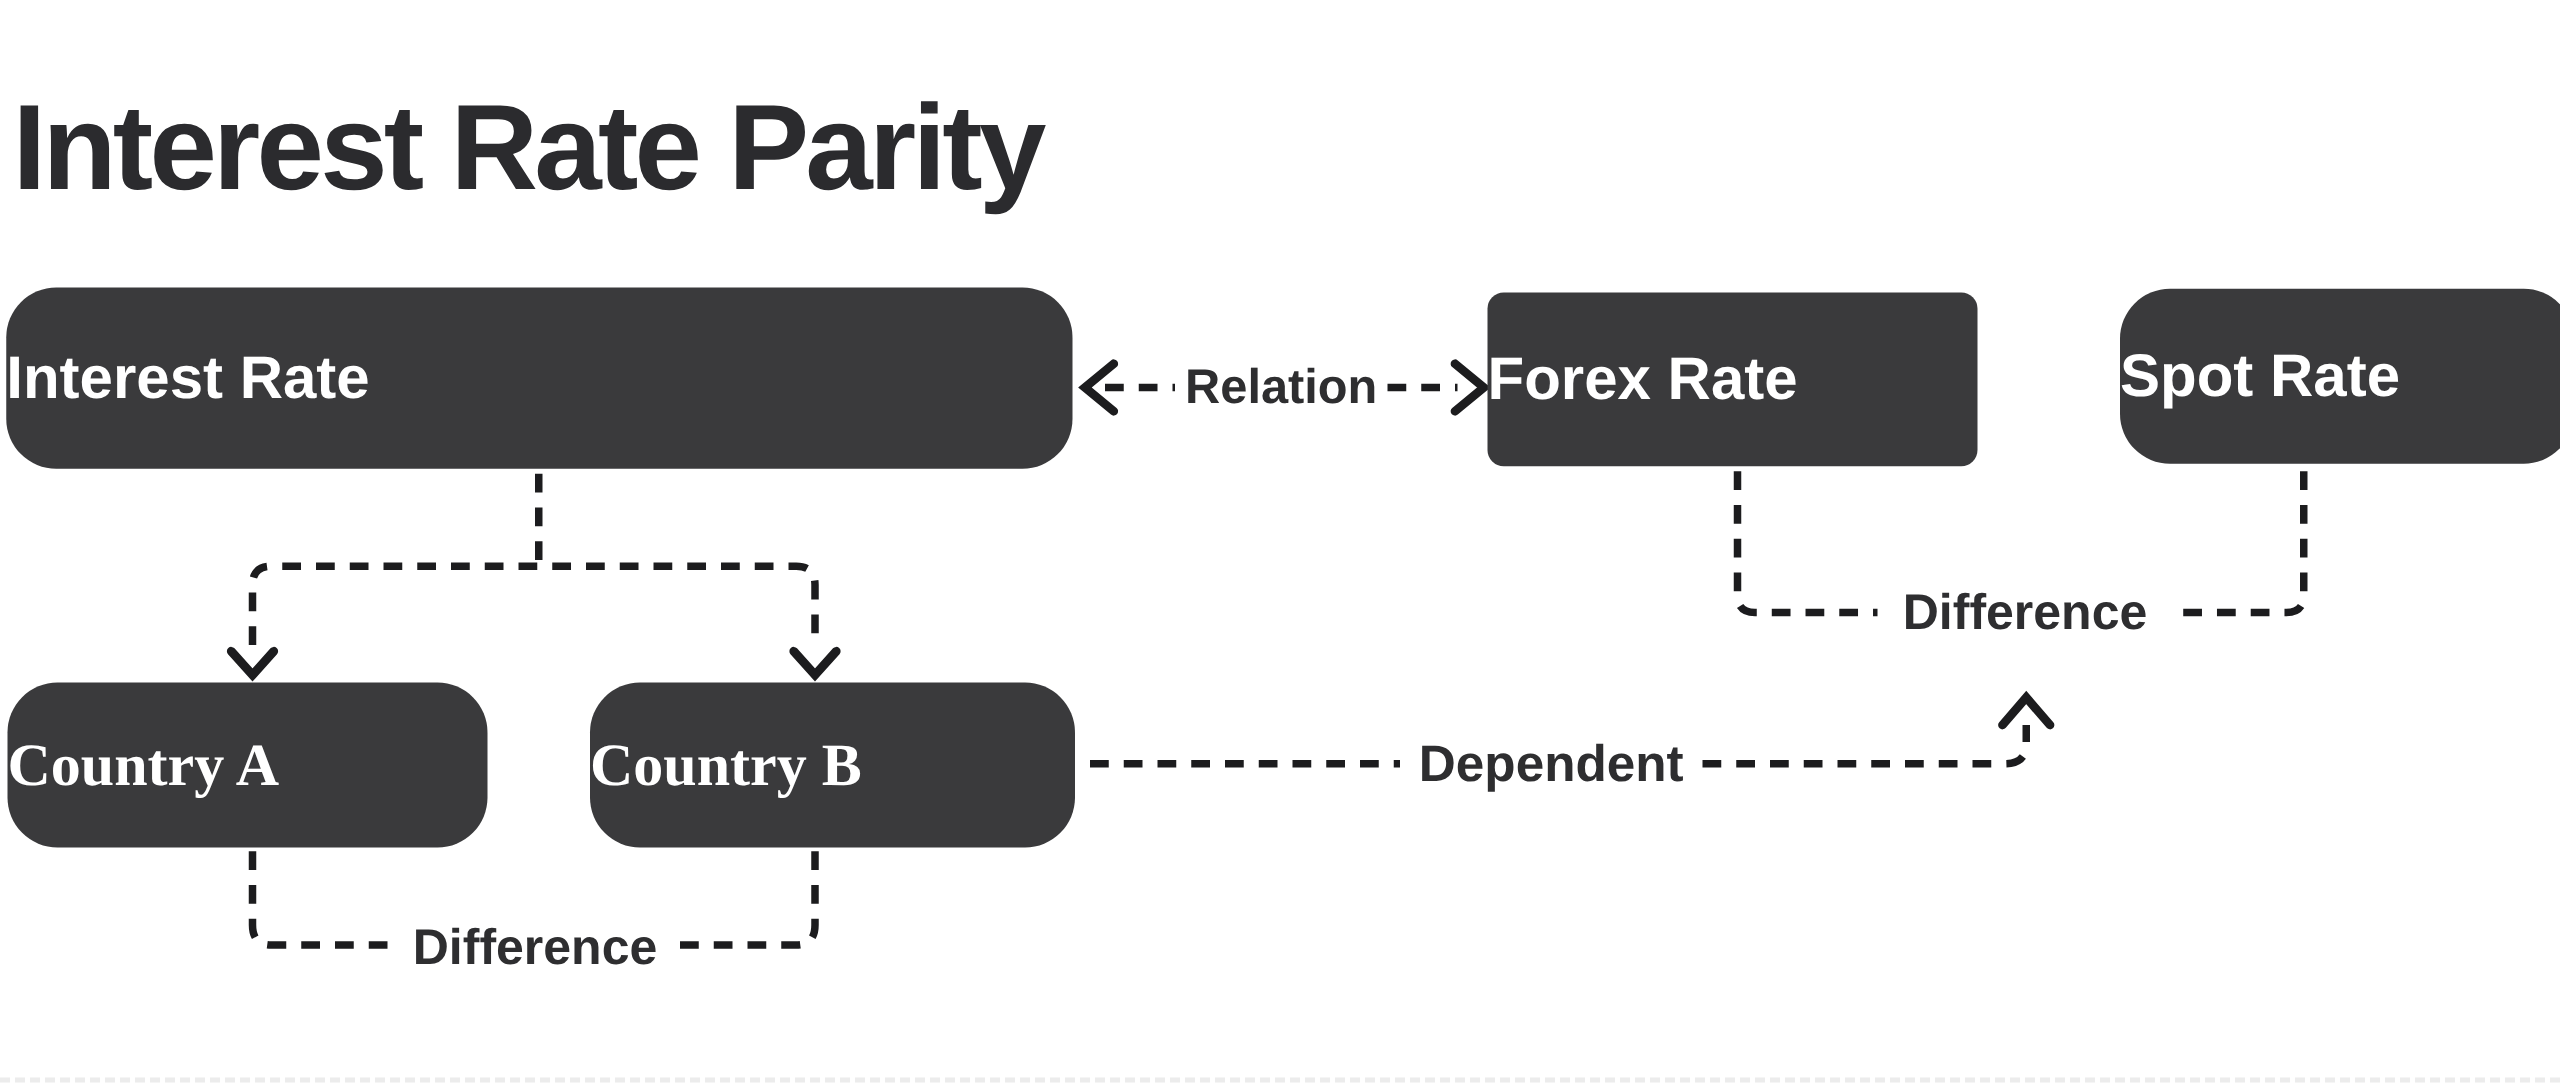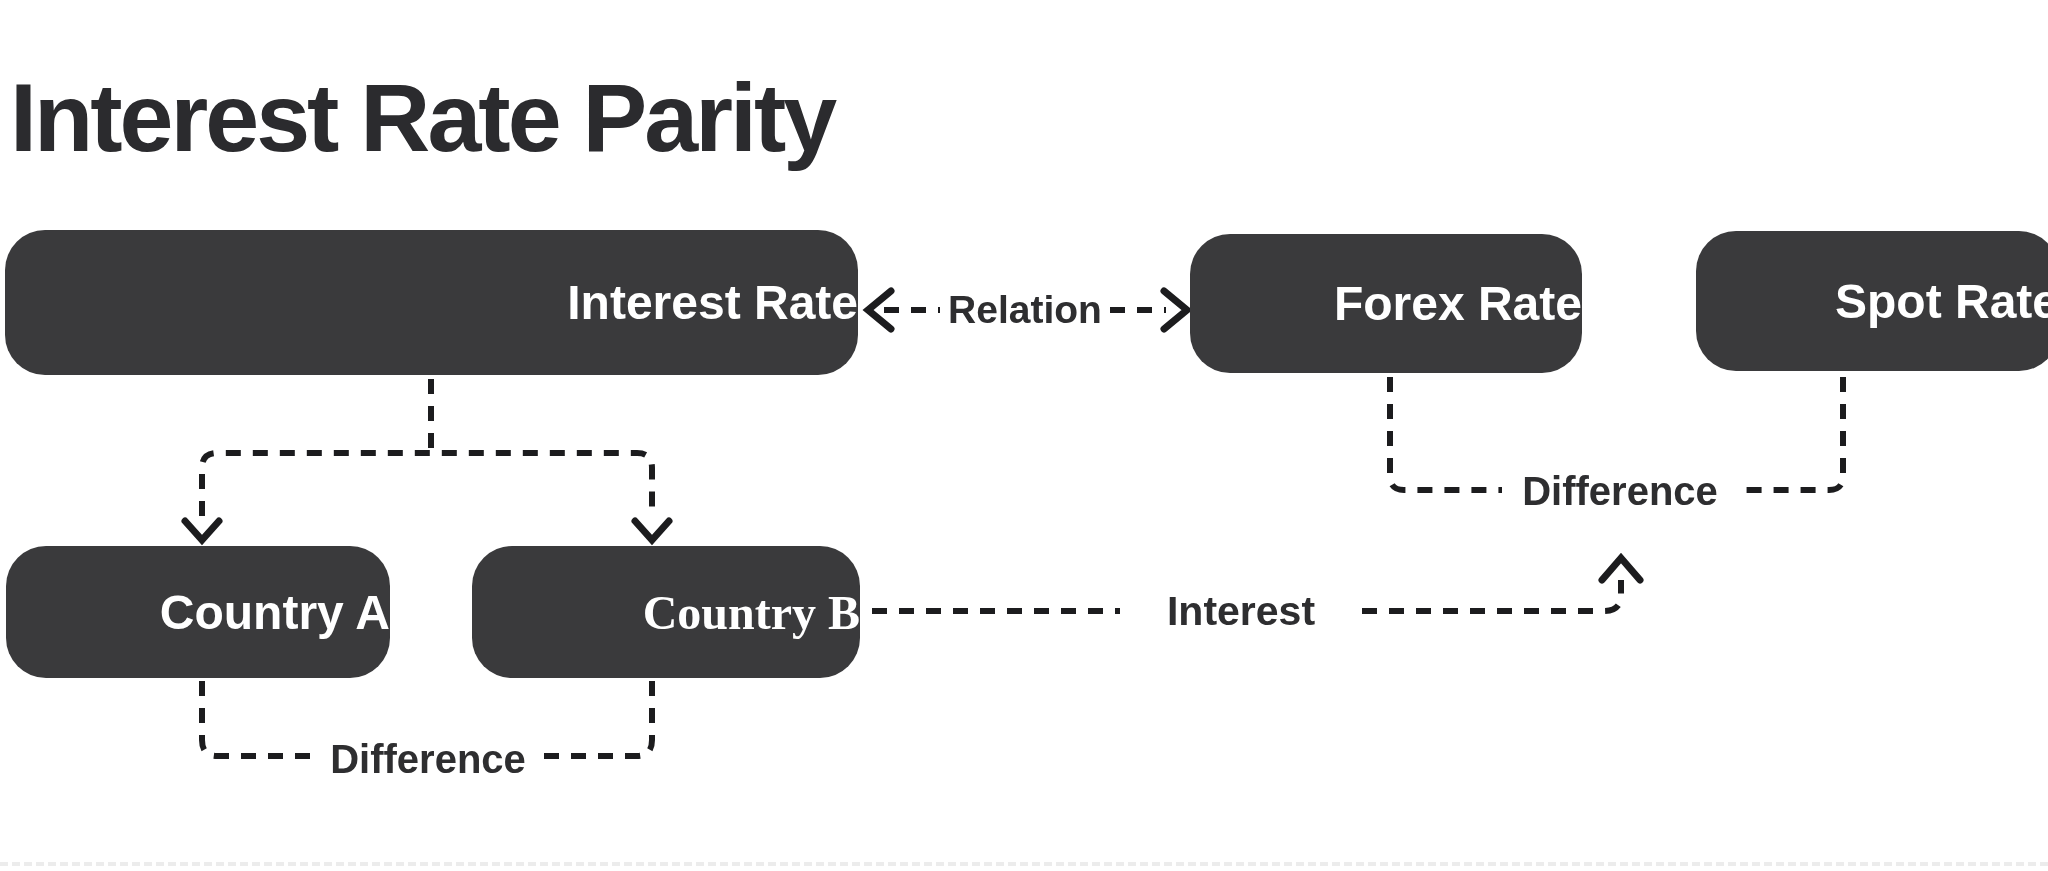--- a/index.html
+++ b/index.html
@@ -21,29 +21,29 @@
     color: #2b2b2e;
     white-space: nowrap;
   }
   .node {
     position: absolute;
     background: var(--node_fill, #3a3a3c);
     color: var(--node_text, #ffffff);
     border-radius: 40px;
     display: flex;
     align-items: center;
-    justify-content: flex-end;
+    justify-content: flex-start;
     font-size: 48px;
     font-weight: bold;
     white-space: nowrap;
   }
   .node-interest { left: 5px;    top: 230px; width: 853px; height: 145px; }
-  .node-forex    { left: 1190px; top: 234px; width: 392px; height: 139px; }
+  .node-forex    { left: 1190px; top: 234px; width: 392px; height: 139px; border-radius: 13px; }
   .node-spot     { left: 1660px; top: 231px; width: 363px; height: 140px; margin-left: 36px; }
-  .node-country-a{ left: 6px;    top: 546px; width: 384px; height: 132px; }
+  .node-country-a{ left: 6px;    top: 546px; width: 384px; height: 132px; font-family: Liberation Serif, serif; }
   .node-country-b{ left: 472px;  top: 546px; width: 388px; height: 132px; font-family: Liberation Serif, serif; }
   .edge-label {
     position: absolute;
     transform: translate(-50%, -50%);
     font-weight: bold;
     color: var(--label_text, #2e2e30);
     white-space: nowrap;
     background: #ffffff;
     padding: 0 6px;
   }
@@ -113,17 +113,17 @@
   </div>
   <div class="node node-country-a">
     <span>Country A</span>
   </div>
   <div class="node node-country-b">
     <span>Country B</span>
   </div>
 
   <div class="edge-label lbl-relation">Relation</div>
   <div class="edge-label lbl-diff-top">Difference</div>
-  <div class="edge-label lbl-dependent">Interest</div>
+  <div class="edge-label lbl-dependent">Dependent</div>
   <div class="edge-label lbl-diff-bottom">Difference</div>
 
   <div class="bottom-edge-artifact"></div>
 </div>
 
 </body></html>

